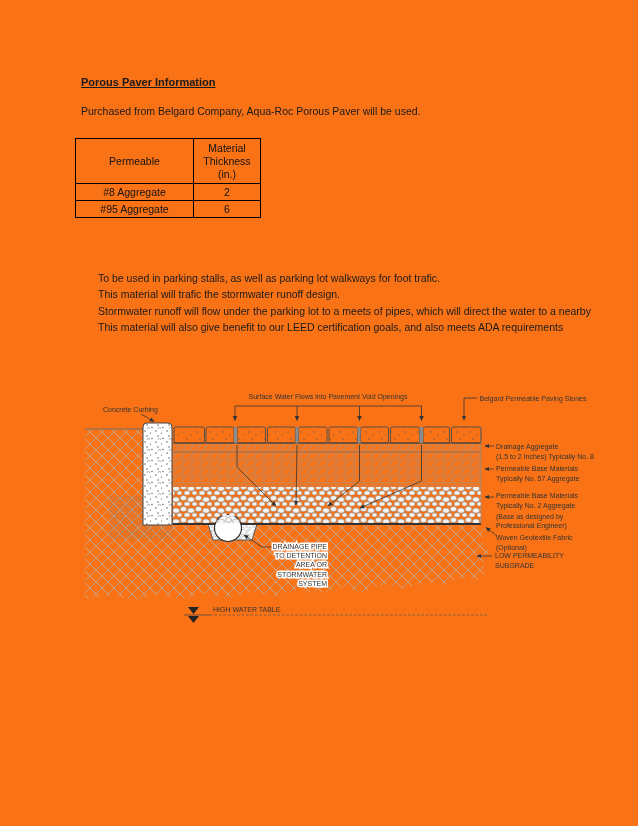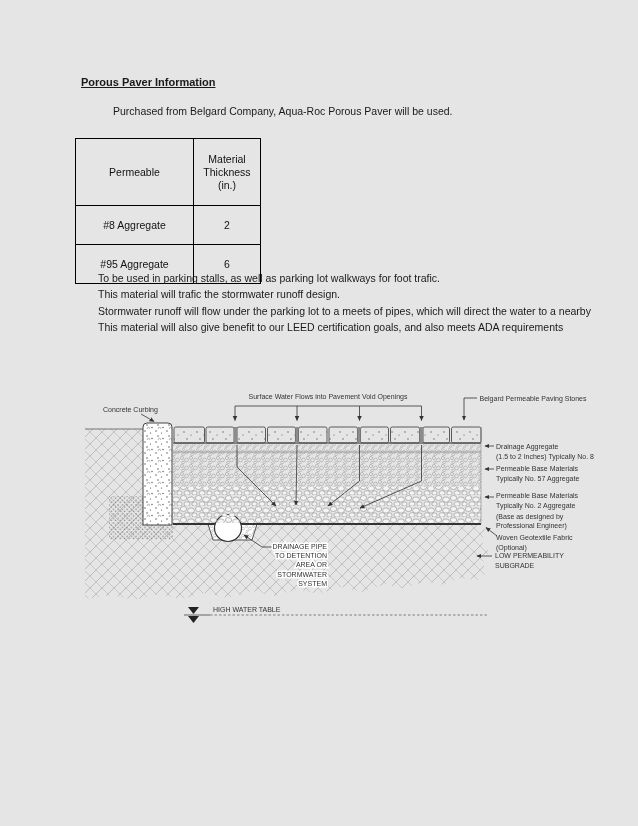--- a/index.html
+++ b/index.html
@@ -1,29 +1,29 @@
 <!DOCTYPE html>
 <html><head>
 <meta charset="utf-8">
 <style>
   html,body{margin:0;padding:0;background:#ffffff;}
   .page{
-    position:relative;width:638px;height:826px;background:#e5e5e5;overflow:hidden;
+    position:relative;width:638px;height:826px;background:#f97316;overflow:hidden;
     font-family:"Liberation Sans",sans-serif;color:#1a1a1a;
   }
   .doc-title{
     position:absolute;left:81px;top:76px;font-size:11px;font-weight:bold;
     text-decoration:underline;white-space:nowrap;
   }
-  .doc-intro{position:absolute;left:81px;top:105px;font-size:10.5px;white-space:nowrap;margin-left:32px;}
+  .doc-intro{position:absolute;left:81px;top:105px;font-size:10.5px;white-space:nowrap;}
   table.mat-table{
     position:absolute;left:75px;top:138px;border-collapse:collapse;
     font-size:10.5px;color:#111;text-align:center;table-layout:fixed;
   }
-  table.mat-table th, table.mat-table td{border:1px solid #000;padding:11px 2px;font-weight:normal;}
+  table.mat-table th, table.mat-table td{border:1px solid #000;padding:0 2px;font-weight:normal;}
   table.mat-table th{height:44px;line-height:13px;}
   table.mat-table td{height:16px;line-height:14px;}
   .col-component{width:113px;}
   .col-thickness{width:62px;}
   .doc-notes{position:absolute;left:81px;top:270px;font-size:10.5px;line-height:16.4px;margin-left:17px;}
   .doc-notes div{white-space:nowrap;}
   svg.diagram{position:absolute;left:80px;top:385px;}
   svg.diagram text{font-family:"Liberation Sans",sans-serif;font-size:7px;fill:#333;}
   text.halo{paint-order:stroke;stroke:#ffffff;stroke-width:3px;}
 </style>

